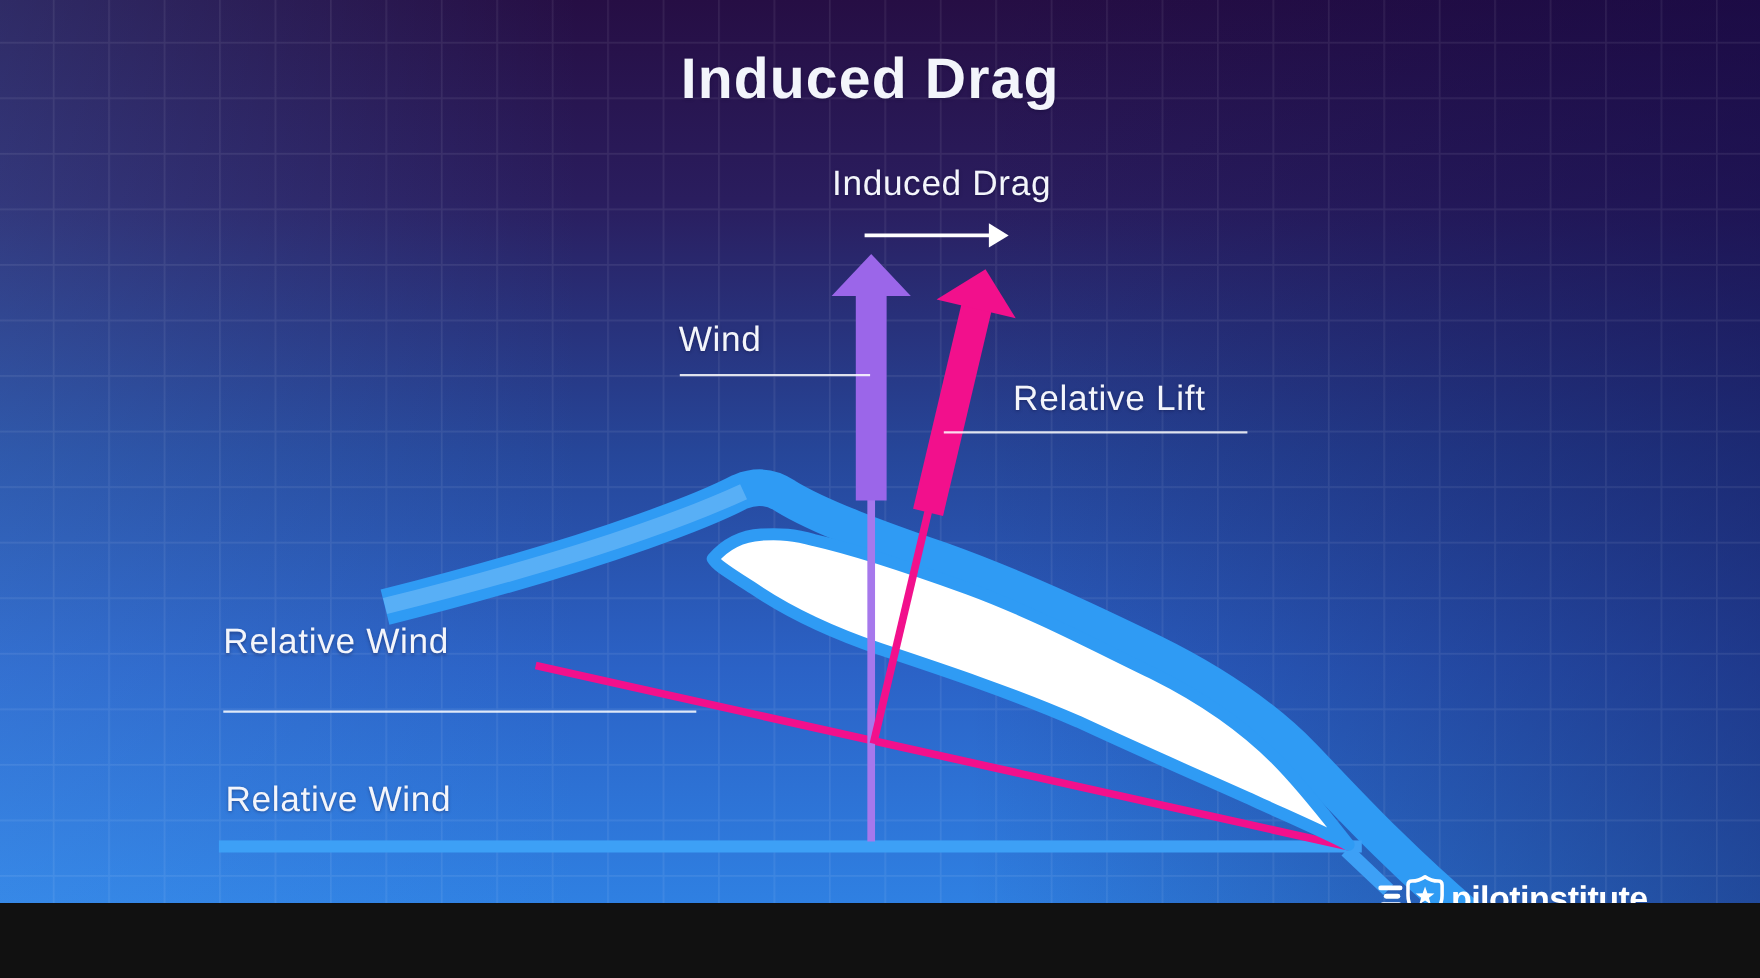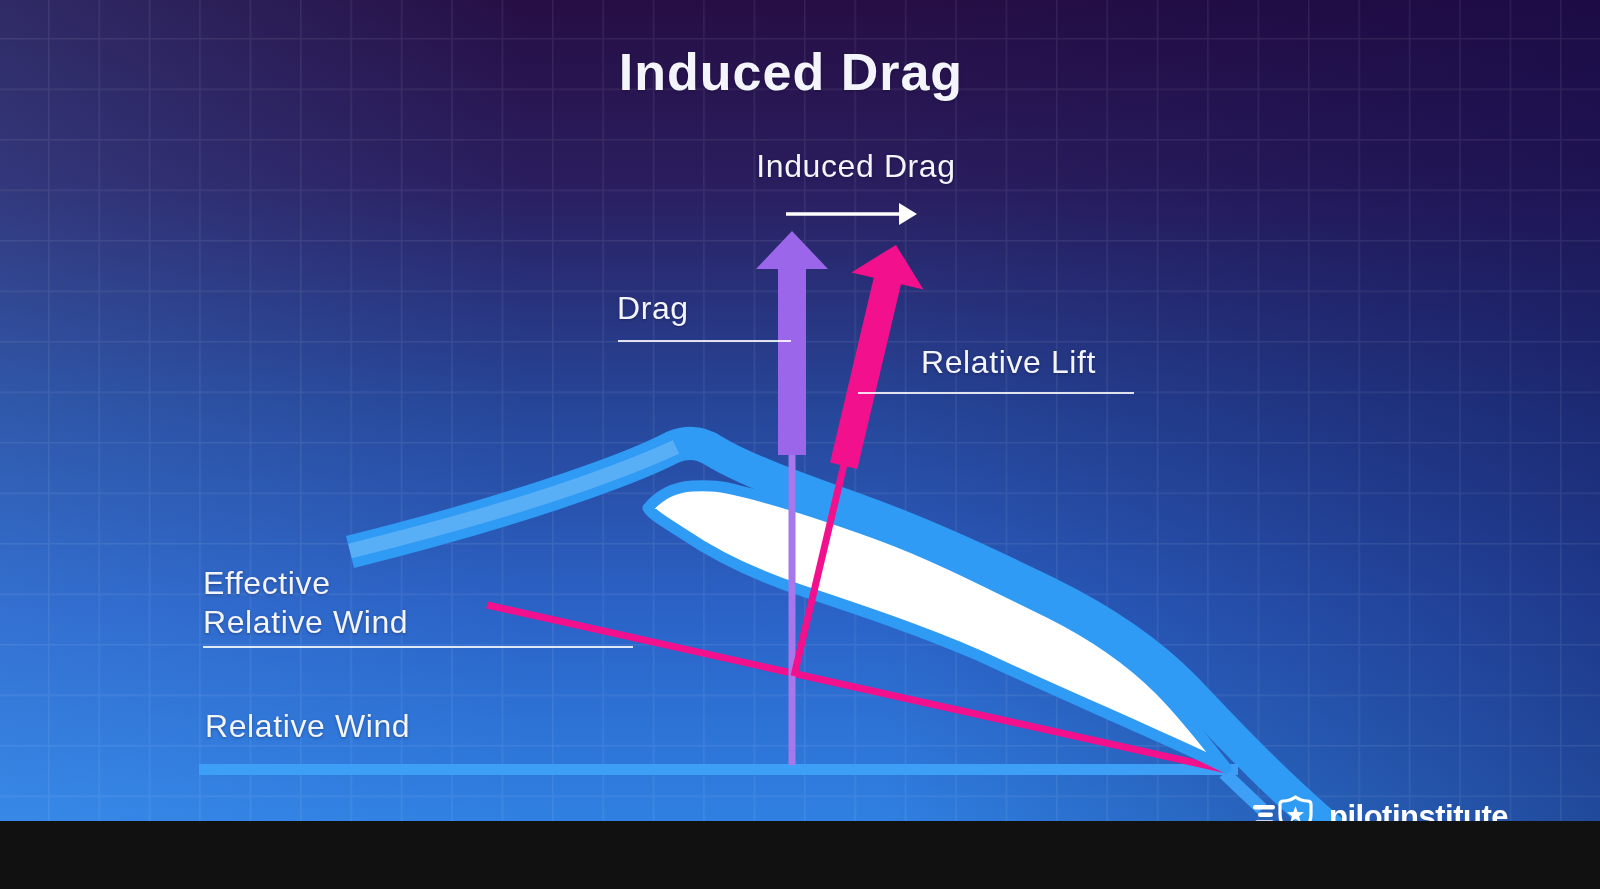--- a/index.html
+++ b/index.html
@@ -87,32 +87,31 @@
 
     <line x1="618" y1="341" x2="791" y2="341" style="stroke:var(--underline)" stroke-width="2"></line>
     <line x1="858" y1="393" x2="1134" y2="393" style="stroke:var(--underline)" stroke-width="2"></line>
     <line x1="203" y1="647" x2="633" y2="647" style="stroke:var(--underline)" stroke-width="2"></line>
   </svg>
 
   <div class="lbl title" style="left:791px;top:42px;">Induced Drag</div>
 
   <div class="lbl centered" style="left:856px;top:148px;">Induced Drag</div>
 
-  <div class="lbl" style="left:617px;top:290px;">Drag</div>
+  <div class="lbl" style="left:617px;top:290px;">Wind</div>
 
   <div class="lbl" style="left:921px;top:344px;">Relative Lift</div>
 
   <div class="lbl erw-label" style="left:203px;top:564px;">
-    <div>Effective</div>
     <div>Relative Wind</div>
   </div>
 
   <div class="lbl" style="left:205px;top:708px;">Relative Wind</div>
 
-  <div class="logo" style="left:1251px;top:793px;gap:10px;">
+  <div class="logo" style="left:1251px;top:793px;">
     <svg width="66" height="48" viewBox="0 0 66 48">
       <rect x="2" y="12" width="22" height="4.4" rx="2.2" fill="#FFFFFF"></rect>
       <rect x="7" y="19.6" width="15" height="4.4" rx="2.2" fill="#FFFFFF"></rect>
       <rect x="4" y="27.2" width="19" height="4.4" rx="2.2" fill="#FFFFFF"></rect>
       <path d="M44.5 4 C48 6.5 52 8 56.5 8 C58.5 8 60 9 60 11.5 V21 C60 31 54 38 44.5 43 C35 38 29 31 29 21 V11.5 C29 9 30.5 8 32.5 8 C37 8 41 6.5 44.5 4 Z" fill="none" stroke="#FFFFFF" stroke-width="3.2" stroke-linejoin="round"></path>
       <path d="M44.5 13 L46.67 19.01 L53.06 19.22 L48.02 23.14 L49.79 29.28 L44.5 25.7 L39.21 29.28 L40.98 23.14 L35.94 19.22 L42.33 19.01 Z" fill="#FFFFFF"></path>
     </svg>
     <span class="logo-text">pilotinstitute</span>
   </div>
 

